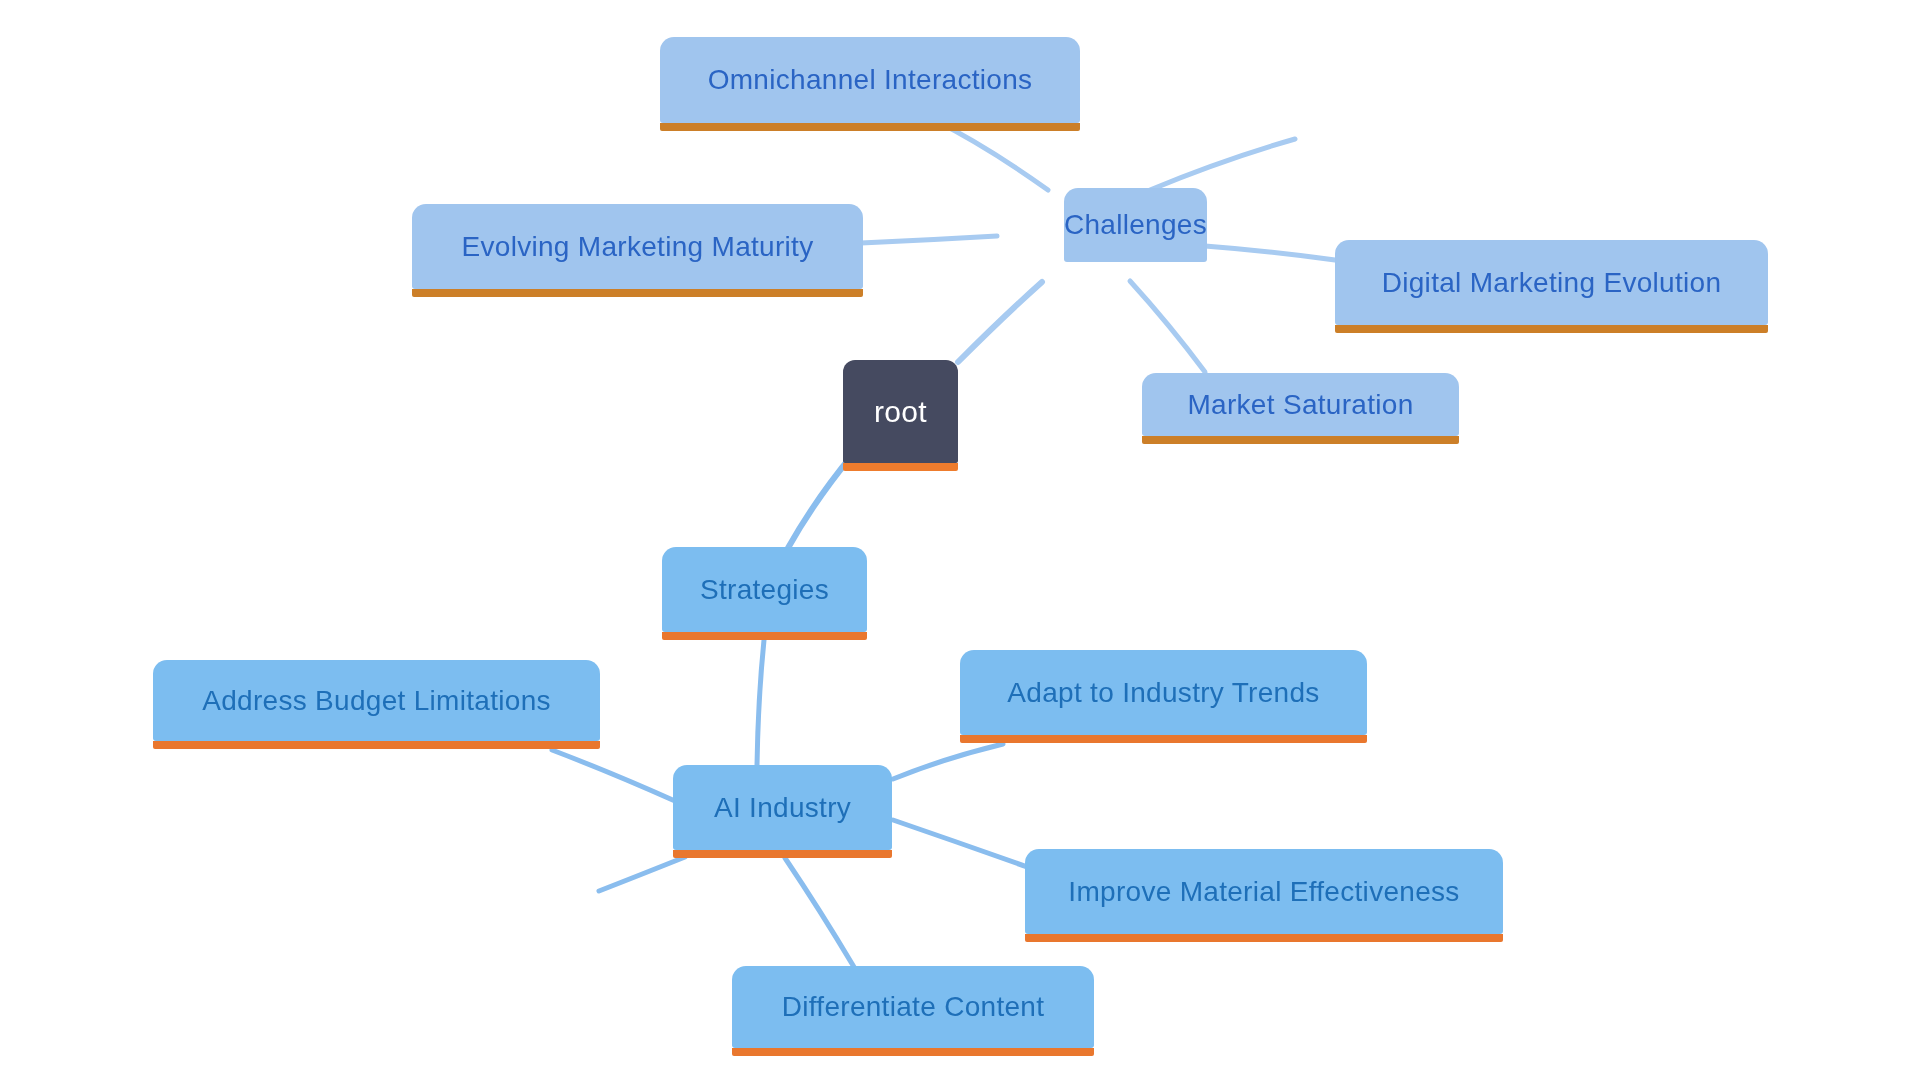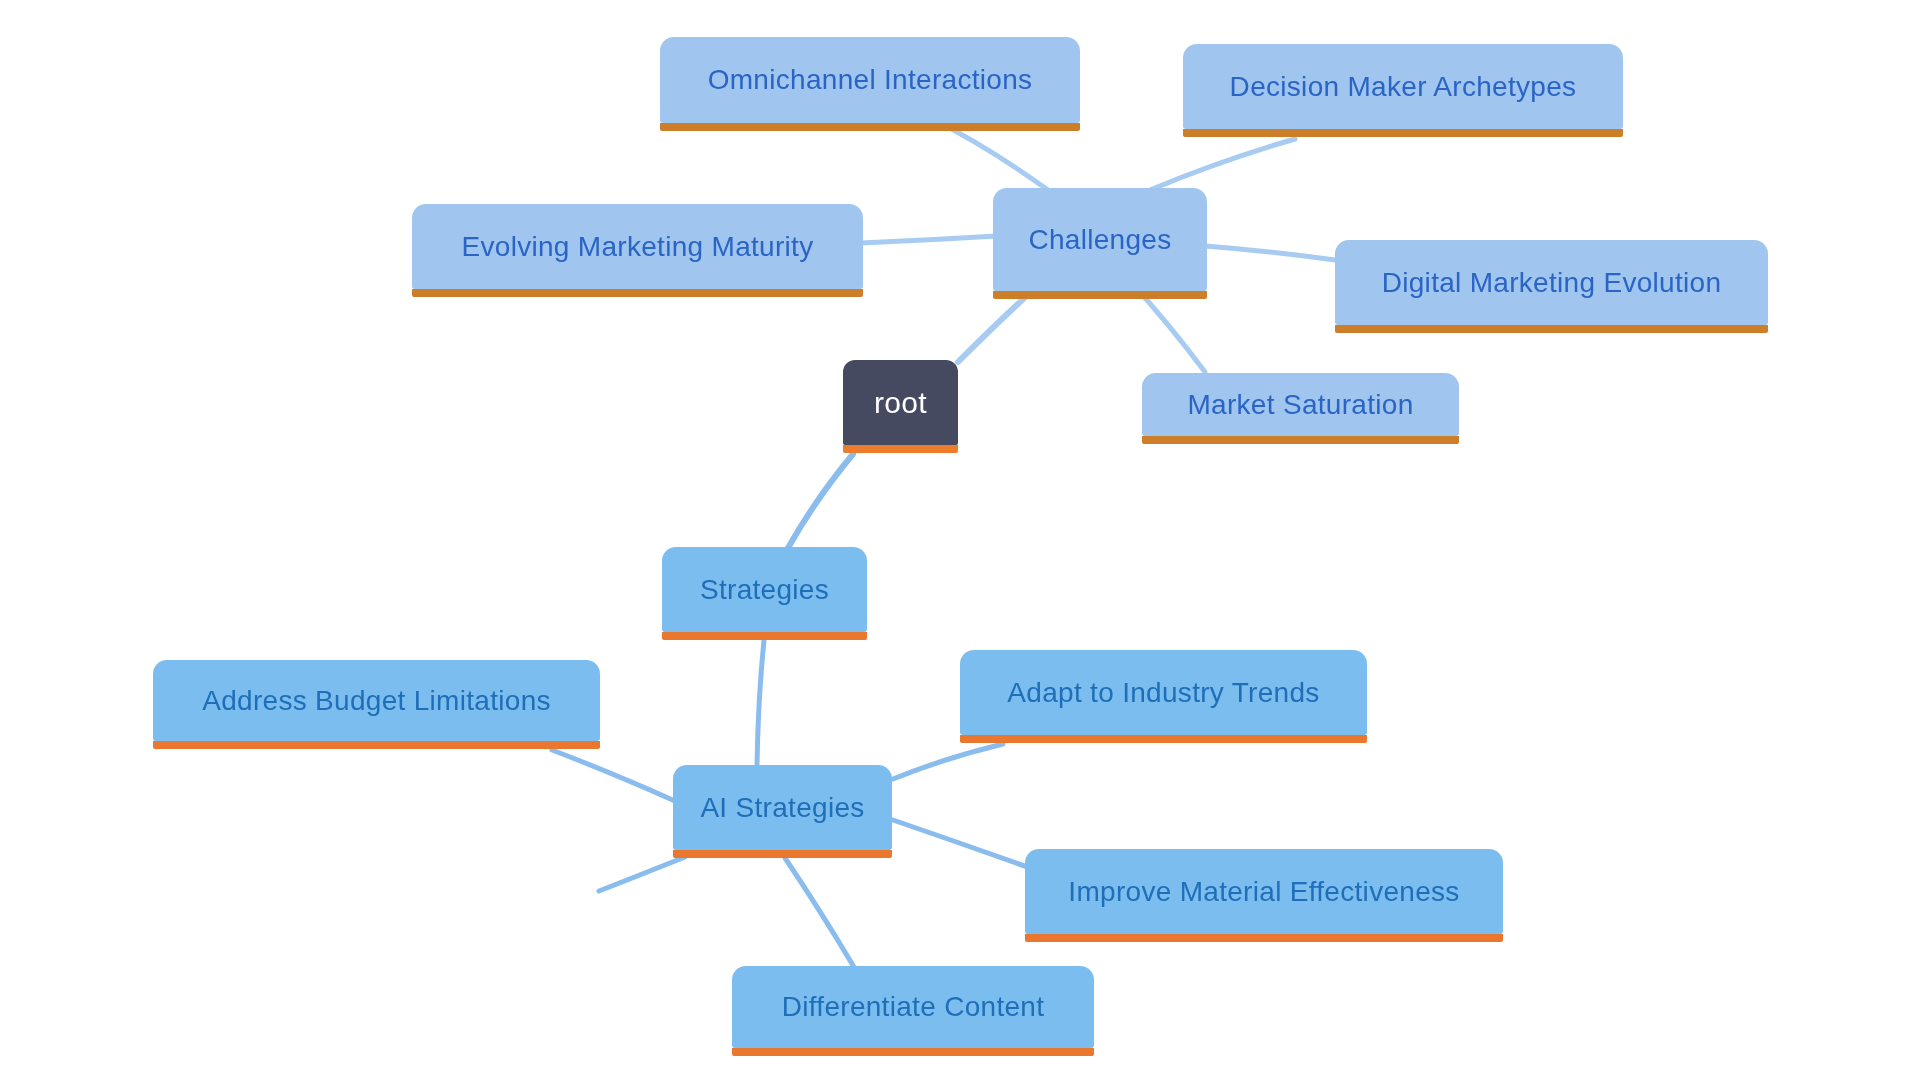--- a/index.html
+++ b/index.html
@@ -76,47 +76,41 @@
     <path class="edge top" d="M1130,281 Q1170,325 1205,372"></path>
     <path class="edge bottom trunk" d="M853,454 Q815,500 788,548"></path>
     <path class="edge bottom" d="M764,640 Q758,700 757,766"></path>
     <path class="edge bottom" d="M675,801 Q610,772 552,750"></path>
     <path class="edge bottom" d="M893,779 Q945,758 1003,744"></path>
     <path class="edge bottom" d="M893,820 Q960,843 1030,868"></path>
     <path class="edge bottom" d="M685,857 Q640,875 599,891"></path>
     <path class="edge bottom" d="M785,858 Q820,910 854,967"></path>
   </svg>
 
-  <div class="node root-node" style="left:843px; top:360px; width:115px; height:93px;">
+  <div class="node root-node" style="left:843px; top:360px; width:115px; height:111px;">
     <div class="body">
       <span class="label">root</span>
     </div>
     <div class="bar"></div>
   </div>
 
-  <div class="node branch-top" style="left:993px; top:188px; width:214px; height:111px;">
+  <div class="node branch-top" style="left:993px; top:188px; width:214px; height:82px;align-items:flex-end;">
     <div class="body">
       <span class="label">Challenges</span>
     </div>
     <div class="bar"></div>
   </div>
 
   <div class="node branch-top" style="left:660px; top:26px; width:420px; height:94px;margin-top:11px;">
     <div class="body">
       <span class="label">Omnichannel Interactions</span>
     </div>
     <div class="bar"></div>
   </div>
 
-  <div class="node branch-top" style="left:1183px; top:44px; width:440px; height:93px;">
-    <div class="body">
-      <span class="label">Decision Maker Archetypes</span>
-    </div>
-    <div class="bar"></div>
-  </div>
 
   <div class="node branch-top" style="left:412px; top:204px; width:451px; height:93px;">
     <div class="body">
       <span class="label">Evolving Marketing Maturity</span>
     </div>
     <div class="bar"></div>
   </div>
 
   <div class="node branch-top" style="left:1335px; top:240px; width:433px; height:93px;">
     <div class="body">
@@ -134,21 +128,21 @@
 
   <div class="node branch-bottom" style="left:662px; top:547px; width:205px; height:93px;justify-content:flex-end;">
     <div class="body">
       <span class="label">Strategies</span>
     </div>
     <div class="bar"></div>
   </div>
 
   <div class="node branch-bottom" style="left:673px; top:765px; width:219px; height:93px;">
     <div class="body">
-      <span class="label">AI Strategies</span>
+      <span class="label">AI Industry</span>
     </div>
     <div class="bar"></div>
   </div>
 
   <div class="node branch-bottom" style="left:153px; top:660px; width:447px; height:89px;">
     <div class="body">
       <span class="label">Address Budget Limitations</span>
     </div>
     <div class="bar"></div>
   </div>

